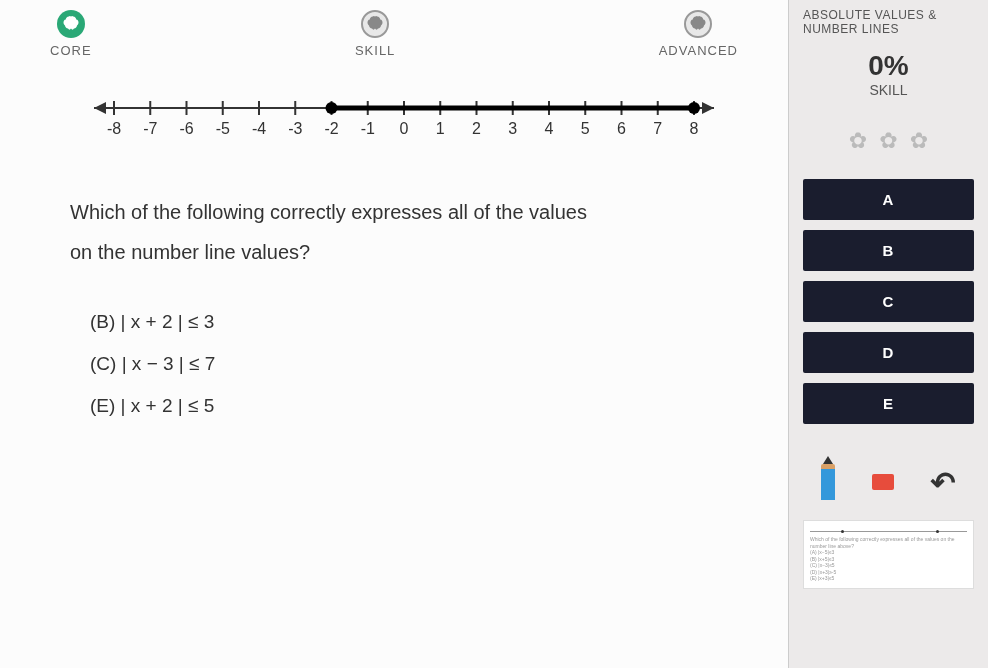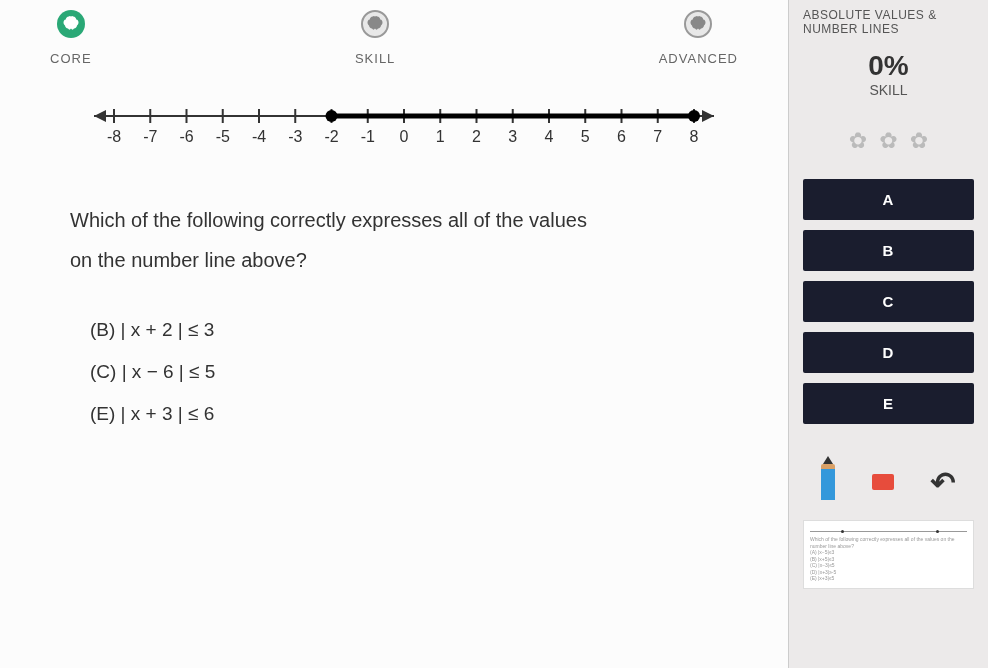--- a/index.html
+++ b/index.html
@@ -25,21 +25,21 @@
       display: flex;
       justify-content: space-between;
       align-items: center;
       margin-bottom: 30px;
       padding: 0 20px;
     }
     .level {
       display: flex;
       flex-direction: column;
       align-items: center;
-      gap: 13px;
+      gap: 5px;
     }
     .level-icon {
       width: 28px;
       height: 28px;
       border-radius: 50%;
       display: flex;
       align-items: center;
       justify-content: center;
       font-size: 14px;
     }
@@ -246,27 +246,27 @@
           <line x1="610" y1="13" x2="610" y2="27" stroke="#333" stroke-width="2"></line>
           <text x="610" y="46" text-anchor="middle" font-size="16" fill="#333" font-family="Arial">8</text>
           <line x1="247.5" y1="20" x2="610" y2="20" stroke="#000" stroke-width="5"></line>
           <circle cx="247.5" cy="20" r="6" fill="#000"></circle>
           <circle cx="610" cy="20" r="6" fill="#000"></circle>
         </svg>
     </div>
 
     <div class="question-text">
       <div>Which of the following correctly expresses all of the values</div>
-      <div>on the number line above?</div>
+      <div>on the number line values?</div>
     </div>
 
     <div class="options">
       <div class="opt">(B) | x + 2 | ≤ 3</div>
-      <div class="opt">(C) | x − 6 | ≤ 5</div>
-      <div class="opt">(E) | x + 3 | ≤ 6</div>
+      <div class="opt">(C) | x − 3 | ≤ 7</div>
+      <div class="opt">(E) | x + 2 | ≤ 5</div>
     </div>
   </div>
 
   <div class="sidebar">
     <div class="sidebar-title">ABSOLUTE VALUES &amp; NUMBER LINES</div>
     <div class="progress-box">
       <div class="progress-pct">0%</div>
       <div class="progress-label">SKILL</div>
     </div>
     <div class="leaves">

